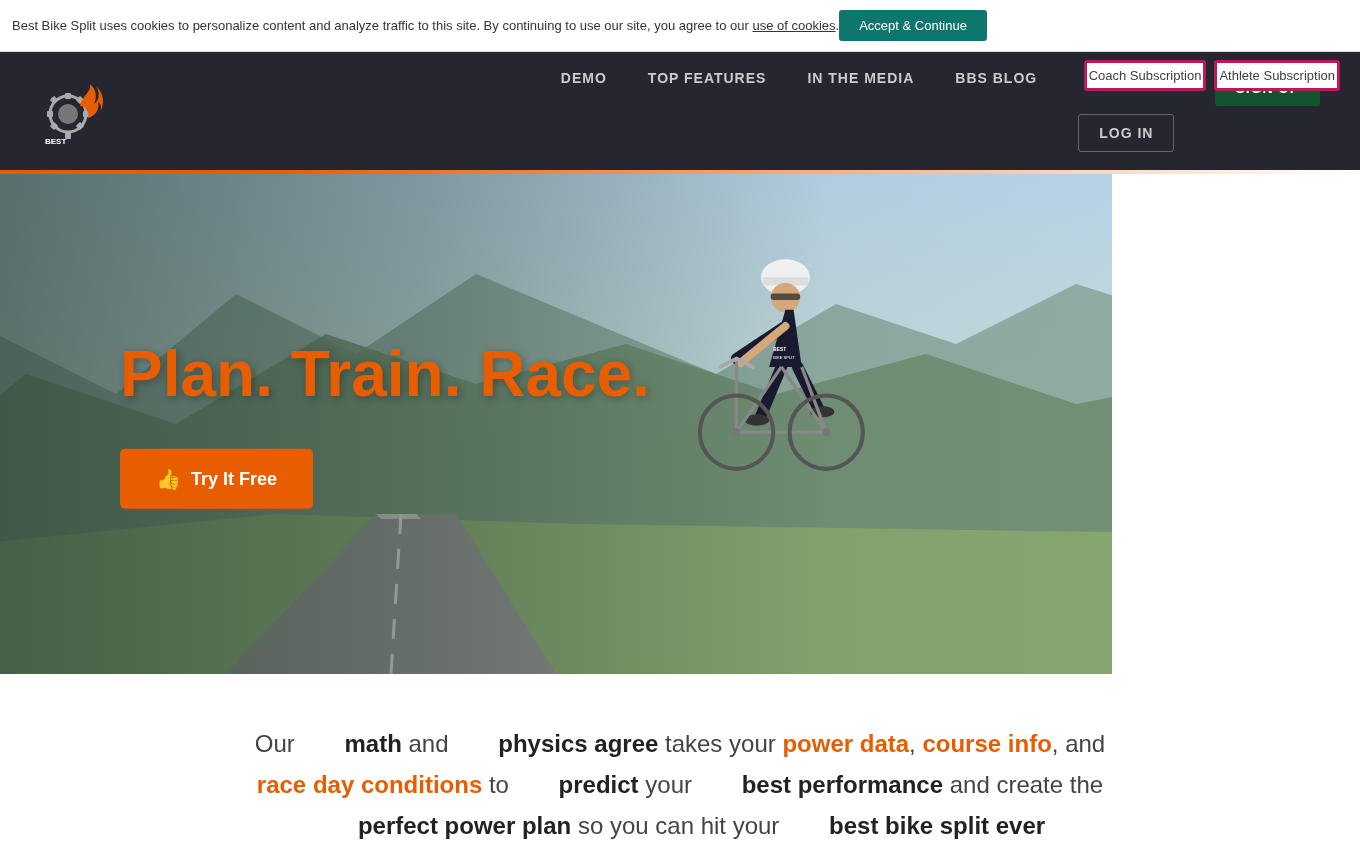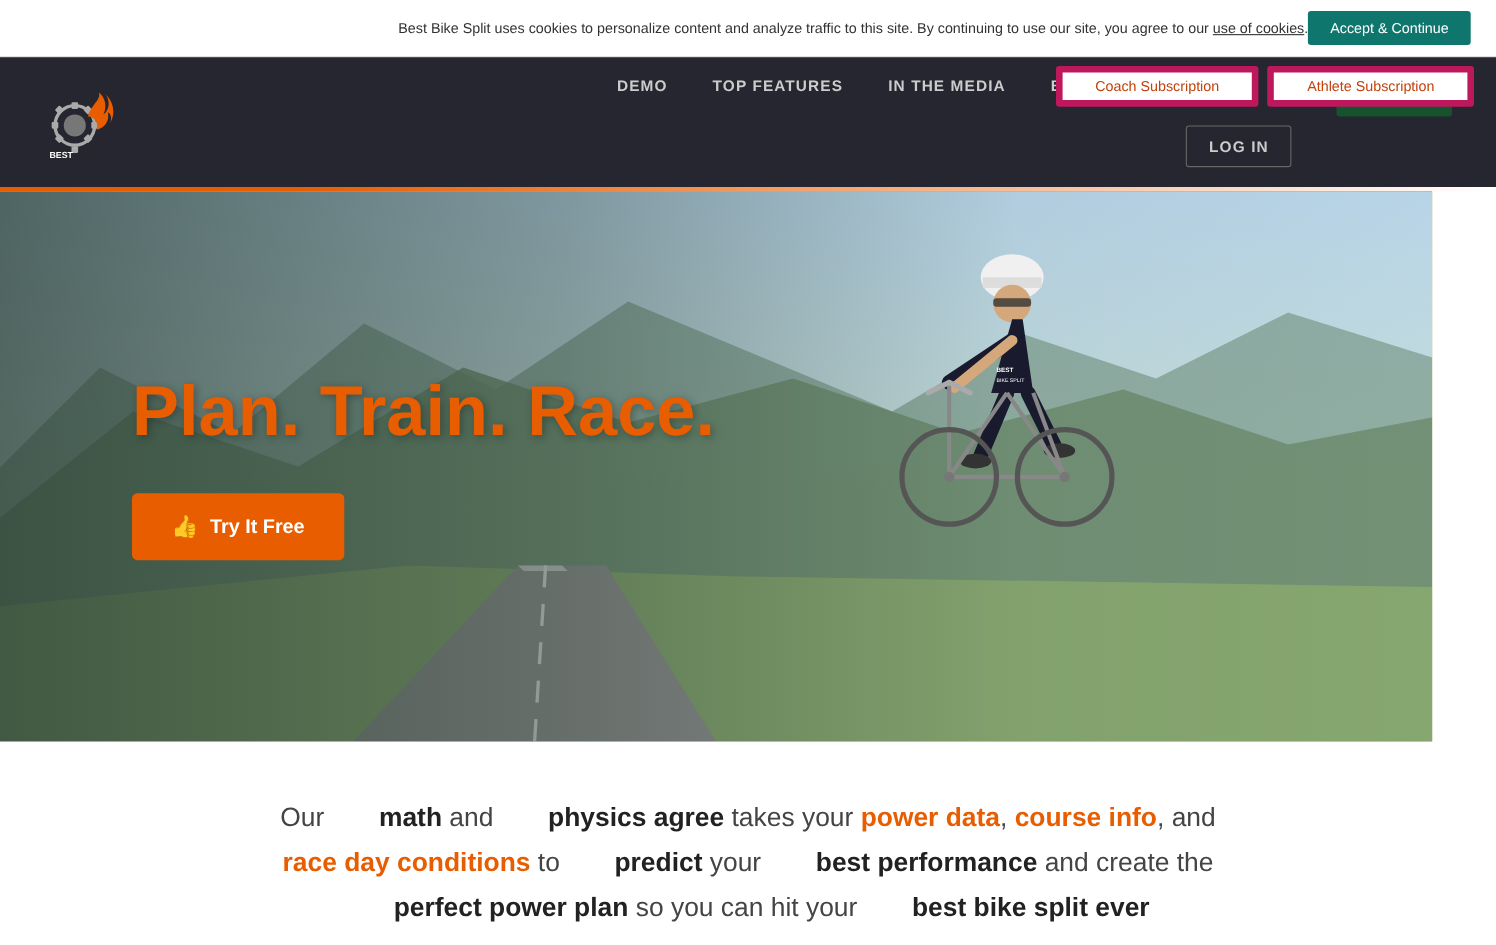--- a/index.html
+++ b/index.html
@@ -2,26 +2,26 @@
 <html><head>
   <meta charset="utf-8">
   <style>
     * { margin: 0; padding: 0; box-sizing: border-box; }
     body { font-family: Arial, sans-serif; width: 1360px; overflow-x: hidden; }
 
     
     .cookie-banner {
       background: #fff;
       border-bottom: 1px solid #ddd;
-      padding: 10px 23px;
+      padding: 10px 12px;
       font-size: 13px;
       color: #333;
       display: flex;
       align-items: center;
-      justify-content: flex-end;
+      justify-content: flex-start;
       position: relative;
       z-index: 100;
     }
     .cookie-banner a {
       color: #333;
       text-decoration: underline;
     }
     .cookie-accept-btn {
       background: #0f766e;
       color: #fff;
@@ -36,26 +36,26 @@
     .top-links {
       position: absolute;
       top: 60px;
       right: 20px;
       display: flex;
       gap: 8px;
       z-index: 200;
     }
     .top-link-btn {
       background: #fff;
-      border: 6px solid #be185d;
-      padding: 5px 30px;
+      border: 3px solid #be185d;
+      padding: 5px 2px;
       font-size: 13px;
       cursor: pointer;
       border-radius: 3px;
-      color: #c2410c;
+      color: #404040;
     }
 
     
     .header {
       background: rgba(20, 20, 30, 0.92);
       padding: 18px 40px;
       display: flex;
       align-items: center;
       justify-content: space-between;
       position: relative;
@@ -99,21 +99,21 @@
       margin-top: 44px;
     }
     .nav-btn-signup {
       background: #14532d;
       color: #fff;
     }
 
     
     .hero {
       position: relative;
-      width: 1302px;
+      width: 1112px;
       height: 500px;
       overflow: hidden;
       background: linear-gradient(135deg, #5a7a60 0%, #7a9a80 20%, #b8c8a8 40%, #d4c090 60%, #c8b080 80%);
     }
     .hero-bg {
       position: absolute;
       top: 0; left: 0;
       width: 100%;
       height: 100%;
       background: 

